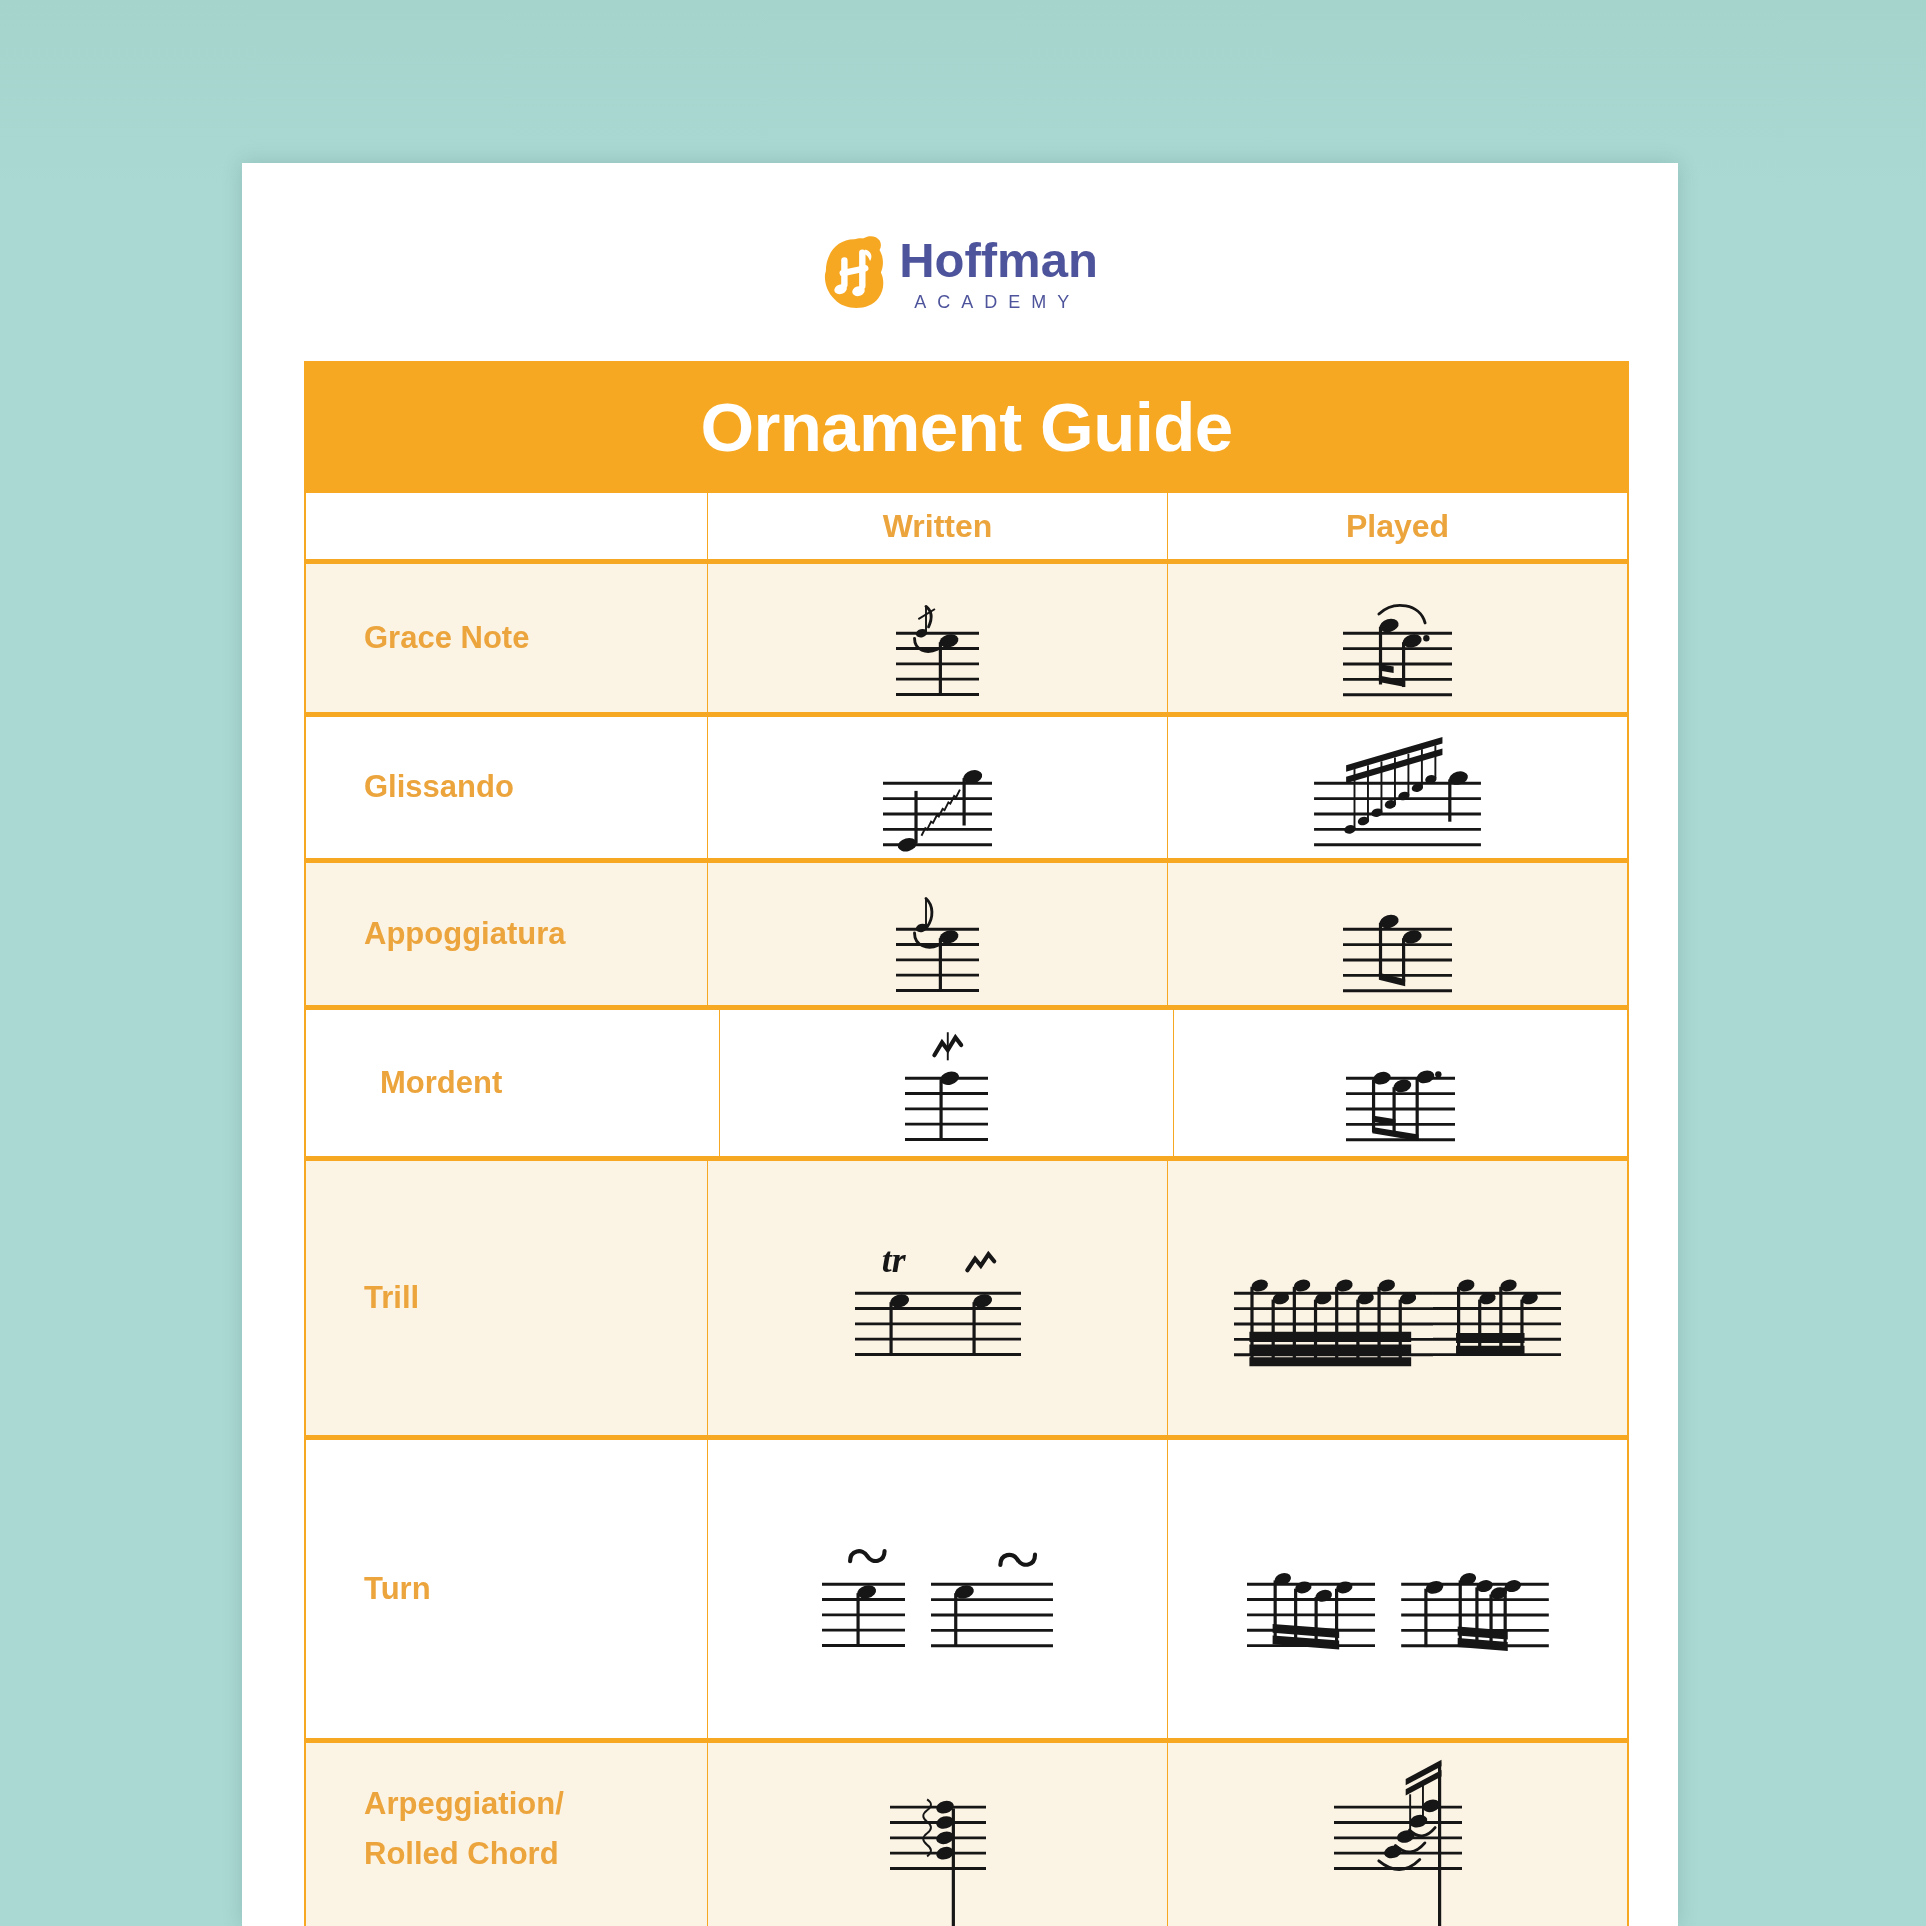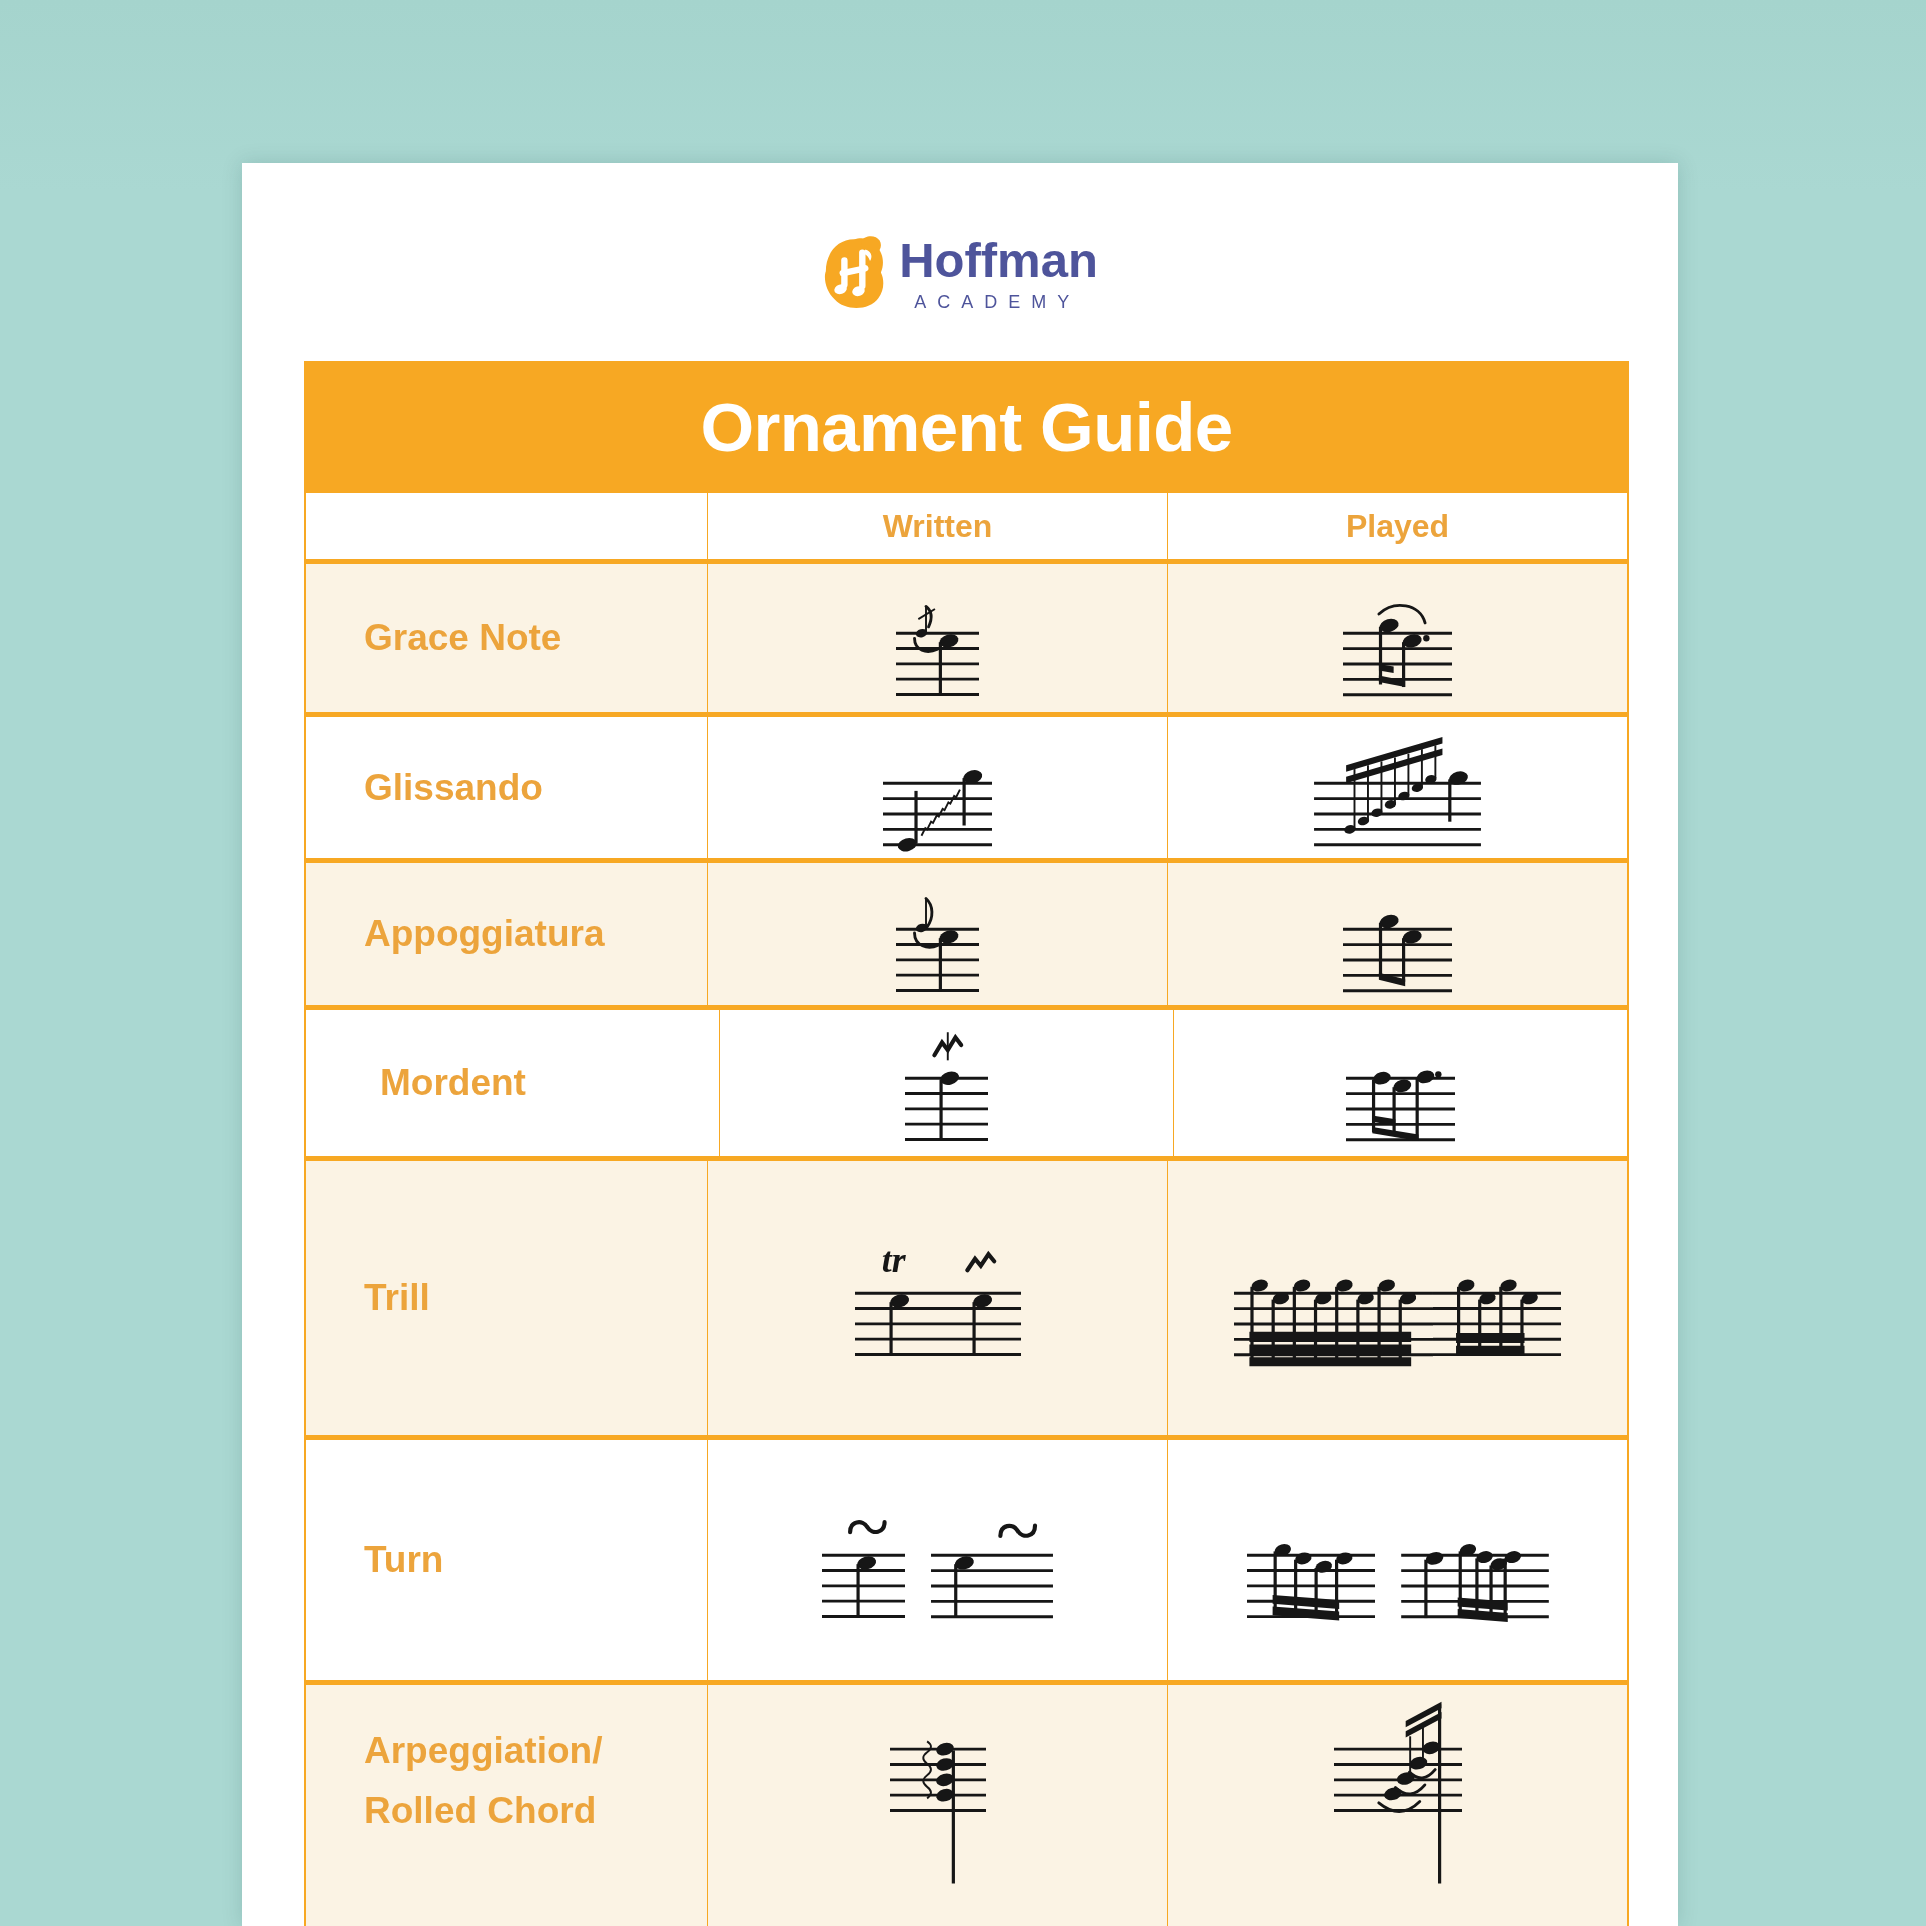--- a/index.html
+++ b/index.html
@@ -32,26 +32,26 @@
   .banner span{color:#ffffff;font-size:69px;font-weight:bold;letter-spacing:-0.6px;}
   
   .otable{width:1325px;margin:0 auto 0 62px;border-left:2.6px solid var(--orange);border-right:2.6px solid var(--orange);}
   .trow{display:flex;border-bottom:5.1px solid var(--orange);}
   .thead{height:71px;border-bottom:5.1px solid var(--orange);}
   .cell{display:flex;align-items:center;justify-content:center;}
   .cell.cname{width:401px;justify-content:flex-start;padding-left:58px;}
   .cell.cwrit{width:460px;border-left:1.9px solid var(--orange);}
   .cell.cplay{width:460px;border-left:1.9px solid var(--orange);}
   .colhead{color:var(--orange-text);font-size:32px;font-weight:bold;}
-  .rowlabel{color:var(--orange-text);font-size:37px;font-weight:bold;line-height:1.62;}
+  .rowlabel{color:var(--orange-text);font-size:31px;font-weight:bold;line-height:1.62;}
   .cream{background:var(--cream);}
   .white{background:#ffffff;}
   .stack{display:flex;flex-direction:row;align-items:center;}
   .r1{height:153px;} .r2{height:146px;} .r3{height:147px;} .r4{height:151px;padding-left:16px;}
-  .r5{height:279px;} .r6{height:245px;justify-content:space-between;}
+  .r5{height:279px;} .r6{height:303px;justify-content:space-between;}
   .r7{height:270px;border-bottom:none;}
   .r7 .cell{align-items:flex-start;}
   .r7 .cell.cname{align-items:flex-start;padding-top:36px;}
   .gap40{gap:26px;}
   svg.notation{display:block;}
   svg.notation .nk{fill:var(--ink);}
   svg.notation .st{stroke:var(--ink);stroke-width:5;stroke-linecap:butt;fill:none;}
   svg.notation .thin{stroke:var(--ink);stroke-width:3;fill:none;}
   svg.notation .crv{stroke:var(--ink);stroke-width:4.5;fill:none;stroke-linecap:round;}
   svg.notation .orn{stroke:var(--ink);stroke-width:6.5;fill:none;stroke-linejoin:miter;stroke-linecap:round;}

